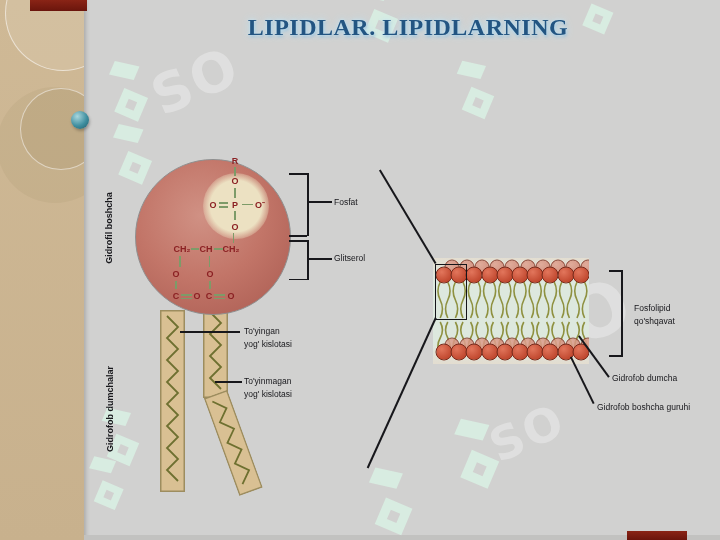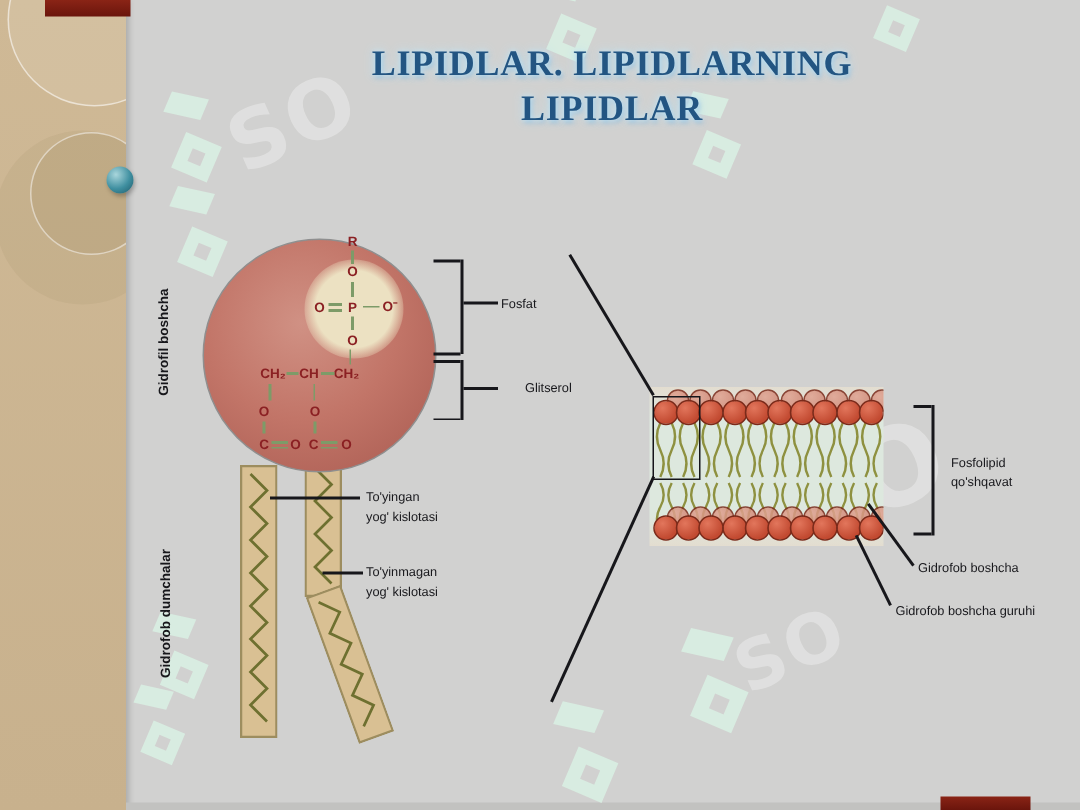--- a/index.html
+++ b/index.html
@@ -8,21 +8,21 @@
   
   #sidebar{position:absolute;left:0;top:0;width:84px;height:540px;overflow:hidden;
            background:linear-gradient(180deg,#cfb996,#c8b18d);box-shadow:2px 0 4px rgba(0,0,0,.18);}
   .deco-circle{position:absolute;border-radius:50%;}
   #sphere{position:absolute;left:71px;top:111px;width:18px;height:18px;border-radius:50%;
           background:radial-gradient(circle at 35% 30%,#a9d6dc,#3f8fa0 55%,#1f5a68);
           box-shadow:1px 2px 3px rgba(0,0,0,.25);z-index:5;}
   
   .accent-bar{position:absolute;z-index:6;}
   
-  #title{position:absolute;left:96px;top:28px;width:624px;text-align:center;z-index:3;
+  #title{position:absolute;left:96px;top:12px;width:624px;text-align:center;z-index:3;
          font-family:"Liberation Serif",serif;font-weight:bold;font-size:24px;line-height:30px;
          letter-spacing:.5px;}
   #title div{text-shadow:0 0 8px #b9e0f2,0 0 3px #cde9f6,1px 2px 3px rgba(120,170,210,.65);}
   
   .lbl{position:absolute;font-size:8.5px;line-height:13px;color:#17171b;z-index:4;}
   .vlabel{position:absolute;font-size:9px;font-weight:bold;color:#17171b;text-align:center;
           transform:rotate(-90deg);z-index:4;}
   
   .bline{position:absolute;background:#17171b;z-index:4;}
   .dline{position:absolute;height:1.6px;background:#17171b;transform-origin:0 50%;z-index:4;}
@@ -58,21 +58,20 @@
     <div class="deco-circle" style="left:20px;top:88px;width:80px;height:80px;border:1.5px solid rgba(255,255,255,.5);background:rgba(120,90,50,.08);"></div>
   </div>
   <div id="sphere"></div>
 
   <div class="accent-bar" style="left:30px;top:0;width:57px;height:11px;background:linear-gradient(180deg,#8a2416,#6a150c);"></div>
   <div class="accent-bar" style="left:627px;top:531px;width:60px;height:9px;background:linear-gradient(180deg,#8a2416,#6a150c);"></div>
   <div id="bottom-strip"></div>
 
   <div id="title" style="color: rgb(35, 85, 130);">
     <div>LIPIDLAR. LIPIDLARNING</div>
-    <div>LIPIDLAR</div>
   </div>
 
   <div class="vlabel" style="left:67px;top:223px;width:84px;">Gidrofil boshcha</div>
   <div class="vlabel" style="left:54px;top:404px;width:112px;">Gidrofob dumchalar</div>
 
   <div id="head-circle"></div>
   <div id="inner-circle"></div>
   <div id="chem-layer">
       <span class="atom" style="left: 235px; top: 161px; color: rgb(139, 32, 35);">R</span>
       <span class="atom" style="left: 235px; top: 181px; color: rgb(139, 32, 35);">O</span>
@@ -116,21 +115,21 @@
     <rect x="0.75" y="0.75" width="23.5" height="90.5" fill="#d9c093" stroke="#9d8d5f" stroke-width="1.5"></rect>
     <polyline points="7,6 18,17 7,28 18,39 7,50 18,61 7,72 18,83" fill="none" stroke="#6e7030" stroke-width="1.8"></polyline>
         </svg></div>
       <div class="tail" style="left: 203px; top: 394px; width: 25px; height: 104px; transform-origin: 12.5px 0px; transform: rotate(-20deg);"><svg width="25" height="104">
     <rect x="0.75" y="0.75" width="23.5" height="102.5" fill="#d9c093" stroke="#9d8d5f" stroke-width="1.5"></rect>
     <polyline points="7,6 18,17 7,28 18,39 7,50 18,61 7,72 18,83 7,94" fill="none" stroke="#6e7030" stroke-width="1.8"></polyline>
         </svg></div>
     </div>
 
   <div class="lbl" style="left:334px;top:196px;">Fosfat</div>
-  <div class="lbl" style="left:350px;top:252px;">Glitserol</div>
+  <div class="lbl" style="left:334px;top:252px;">Glitserol</div>
 
   <div class="lbl" style="left:244px;top:325px;">
     <div>To'yingan</div>
     <div>yog' kislotasi</div>
   </div>
   <div class="lbl" style="left:244px;top:375px;">
     <div>To'yinmagan</div>
     <div>yog' kislotasi</div>
   </div>
 
@@ -217,21 +216,21 @@
       <div class="mhead" style="left: 117.4px; top: 94px; width: 15px; height: 15px; background: radial-gradient(circle at 35% 30%, rgb(226, 118, 92), rgb(194, 74, 49) 70%); border: 1px solid rgb(122, 42, 26); opacity: 1;"></div>
       <div class="mhead" style="left: 132.6px; top: 94px; width: 15px; height: 15px; background: radial-gradient(circle at 35% 30%, rgb(226, 118, 92), rgb(194, 74, 49) 70%); border: 1px solid rgb(122, 42, 26); opacity: 1;"></div>
       <div class="mhead" style="left: 147.8px; top: 94px; width: 15px; height: 15px; background: radial-gradient(circle at 35% 30%, rgb(226, 118, 92), rgb(194, 74, 49) 70%); border: 1px solid rgb(122, 42, 26); opacity: 1;"></div>
     </div>
   <div id="zoom-box"></div>
 
   <div class="lbl" style="left:634px;top:302px;">
     <div>Fosfolipid</div>
     <div>qo'shqavat</div>
   </div>
-  <div class="lbl" style="left:612px;top:372px;">Gidrofob boshcha</div>
+  <div class="lbl" style="left:612px;top:372px;">Gidrofob dumcha</div>
   <div class="lbl" style="left:597px;top:401px;">Gidrofob boshcha guruhi</div>
 
   <div id="line-layer">
       <div class="bline" style="left: 307px; top: 173px; width: 1.6px; height: 63px;"></div>
       <div class="bline" style="left: 289px; top: 173px; width: 18px; height: 1.6px;"></div>
       <div class="bline" style="left: 289px; top: 235px; width: 18px; height: 1.6px;"></div>
       <div class="bline" style="left: 309px; top: 201.4px; width: 23px; height: 1.6px;"></div>
       <div class="bline" style="left: 307px; top: 240px; width: 1.6px; height: 40px;"></div>
       <div class="bline" style="left: 289px; top: 240px; width: 18px; height: 1.6px;"></div>
       <div class="bline" style="left: 289px; top: 278.6px; width: 18px; height: 1.6px;"></div>

